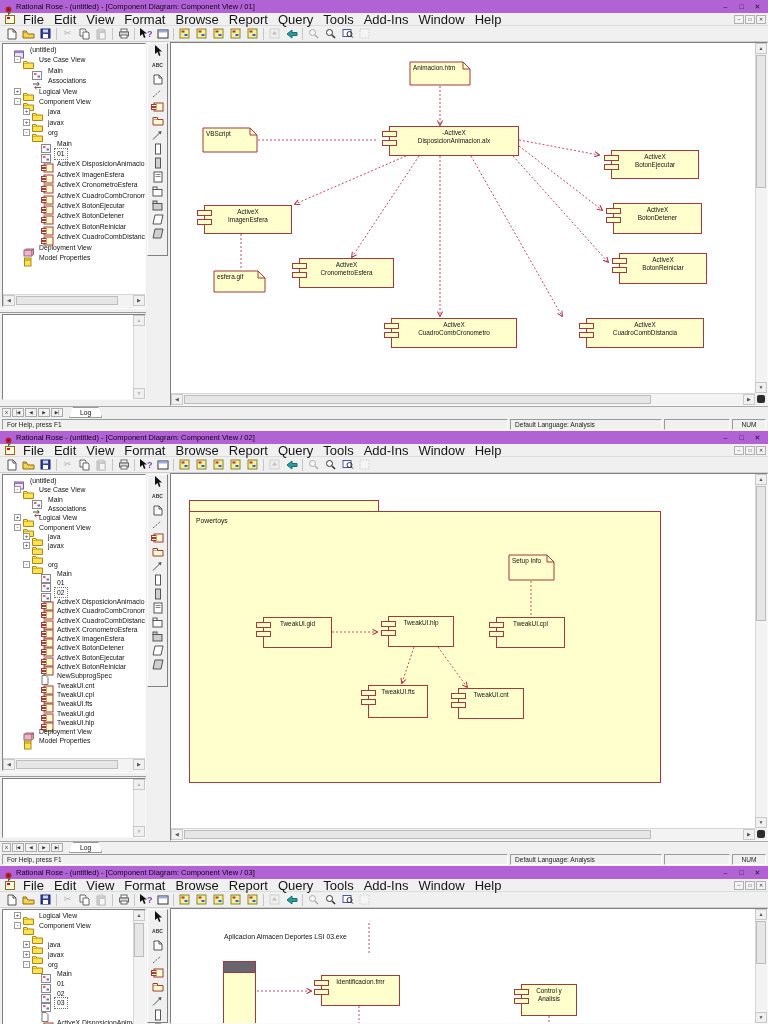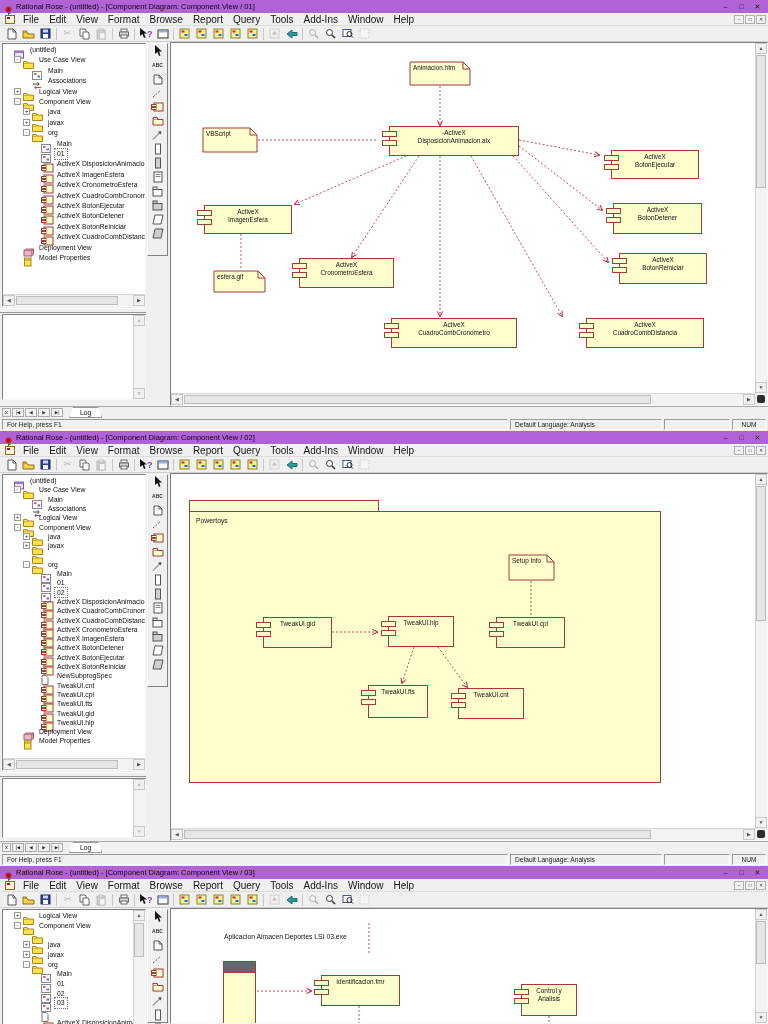--- a/index.html
+++ b/index.html
@@ -6,21 +6,21 @@
 html,body{width:768px;height:1024px}
 body{font-family:"Liberation Sans",sans-serif;background:#888}
 #screen{position:relative;width:768px;height:1024px;background:#fff;overflow:hidden}
 .window{position:absolute;left:0;width:768px;background:#f0f0f0;overflow:hidden}
 .titlebar{height:13px;background:#b162d4;display:flex;align-items:center;padding:0 4px;gap:3px}
 .titlebar .t{font-size:7.5px;color:#14001e;white-space:nowrap;flex:1;line-height:13px}
 .wbtn{font-size:7px;color:#1a1a1a;width:13px;text-align:center;line-height:12px}
 .menubar{height:13px;background:#f0f0f0;border-bottom:1px solid #dcdcdc;display:flex;align-items:center;padding:0 2px}
 .docicon{width:10px;height:9px;margin:0 3px;background:#fffdd8;border:1px solid #8a6d1a;position:relative}
 .docicon::after{content:"";position:absolute;left:1px;top:1px;width:3px;height:2px;background:#c03}
-.menuitem{font-size:10px;color:#151515;padding:0 5px;line-height:13px}
+.menuitem{font-size:13px;color:#151515;padding:0 5px;line-height:13px}
 .mspacer{flex:1}
 .mdib{width:10px;height:9px;border:1px solid #b0b0b0;background:#f3f3f3;font-size:5px;line-height:7px;text-align:center;color:#333;margin-left:1px}
 .toolbar{height:16px;display:flex;align-items:center;padding-left:3px;background:#f0f0f0;border-bottom:1px solid #cfcfcf}
 .tbtn{width:17px;height:14px;display:flex;align-items:center;justify-content:center;flex:none}
 .tbtn.dim{opacity:.35;filter:grayscale(1)}
 .tsep{width:1px;height:12px;background:#c6c6c6;margin:0 2px;flex:none}
 .content{position:absolute;left:0;right:0;background:#f0f0f0;overflow:hidden}
 .pane{position:absolute;background:#fff;border:1px solid;border-color:#808080 #f8f8f8 #f8f8f8 #808080;overflow:hidden}
 .trow{position:absolute;white-space:nowrap;height:10px}
 .exp{position:absolute;width:7px;height:7px;border:1px solid #9a9a9a;background:#fff;font-size:6px;line-height:5.5px;text-align:center;color:#333;top:1px}

